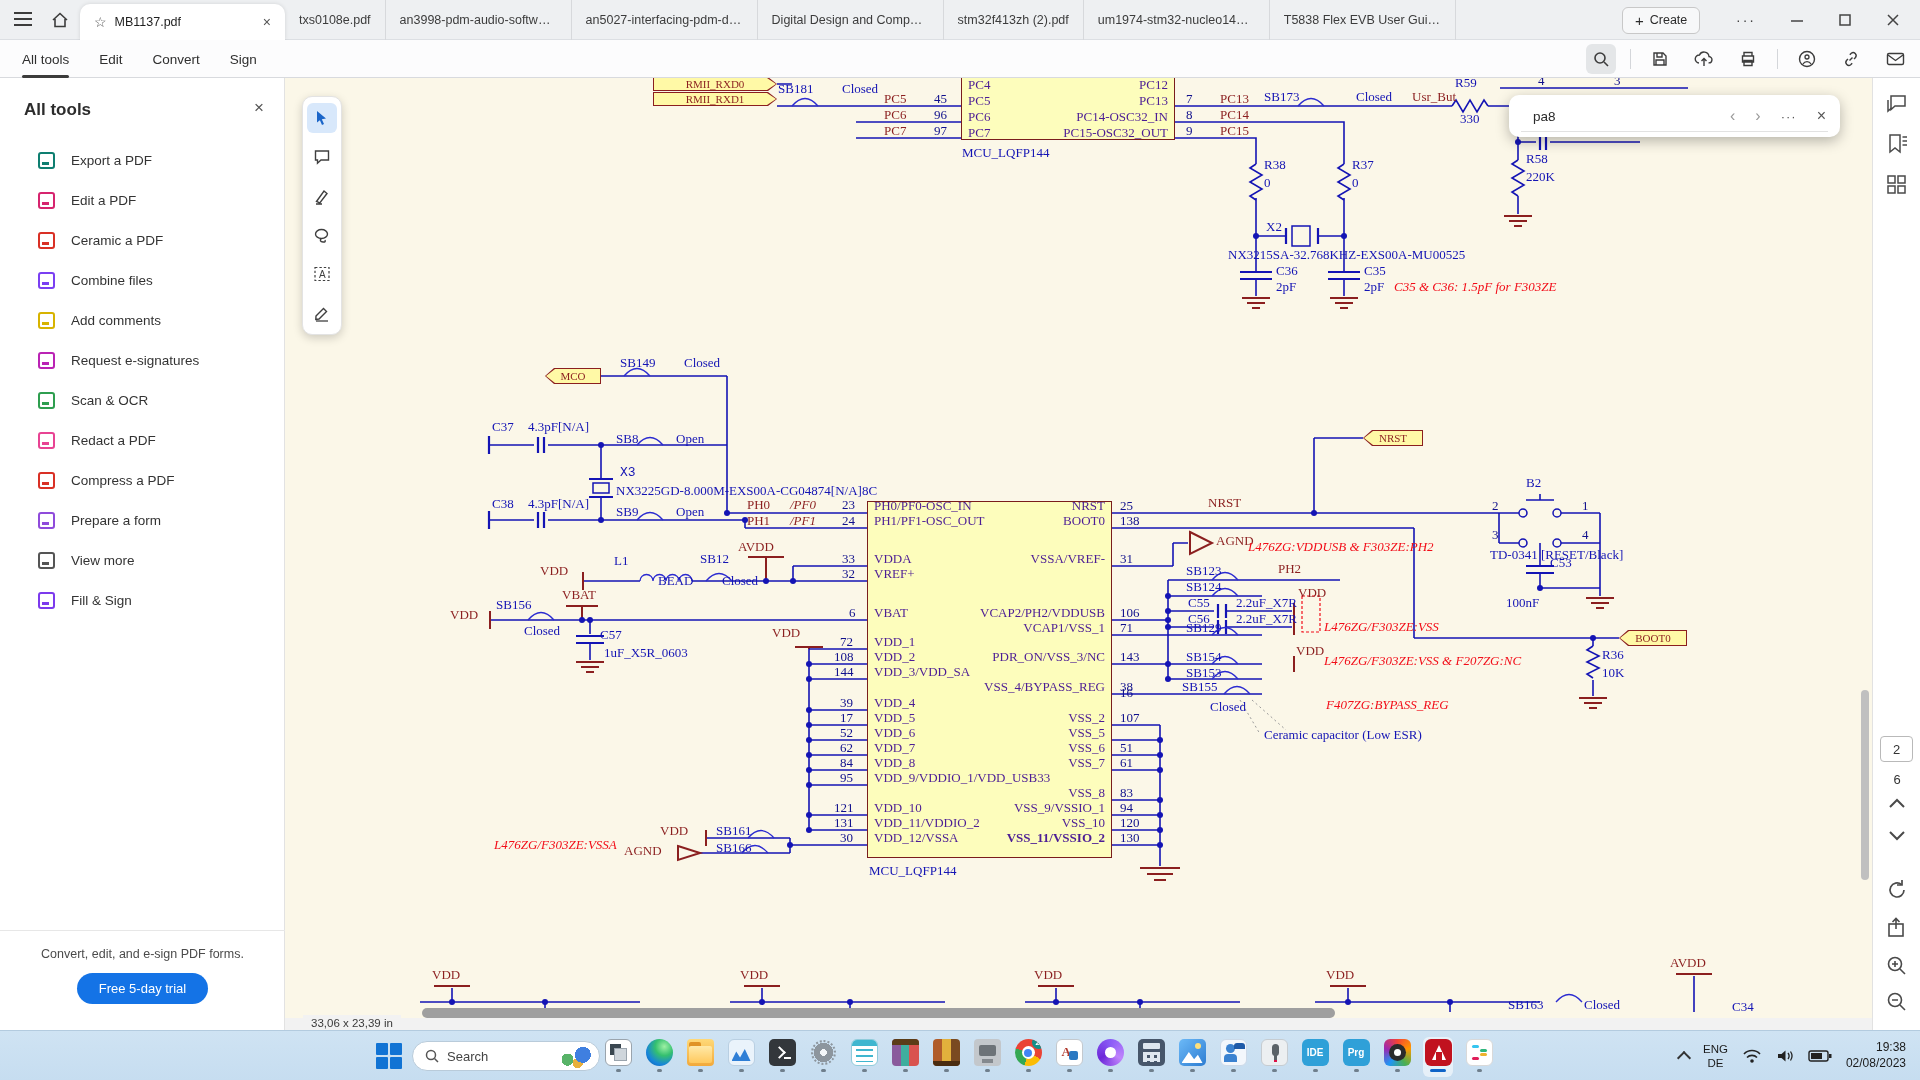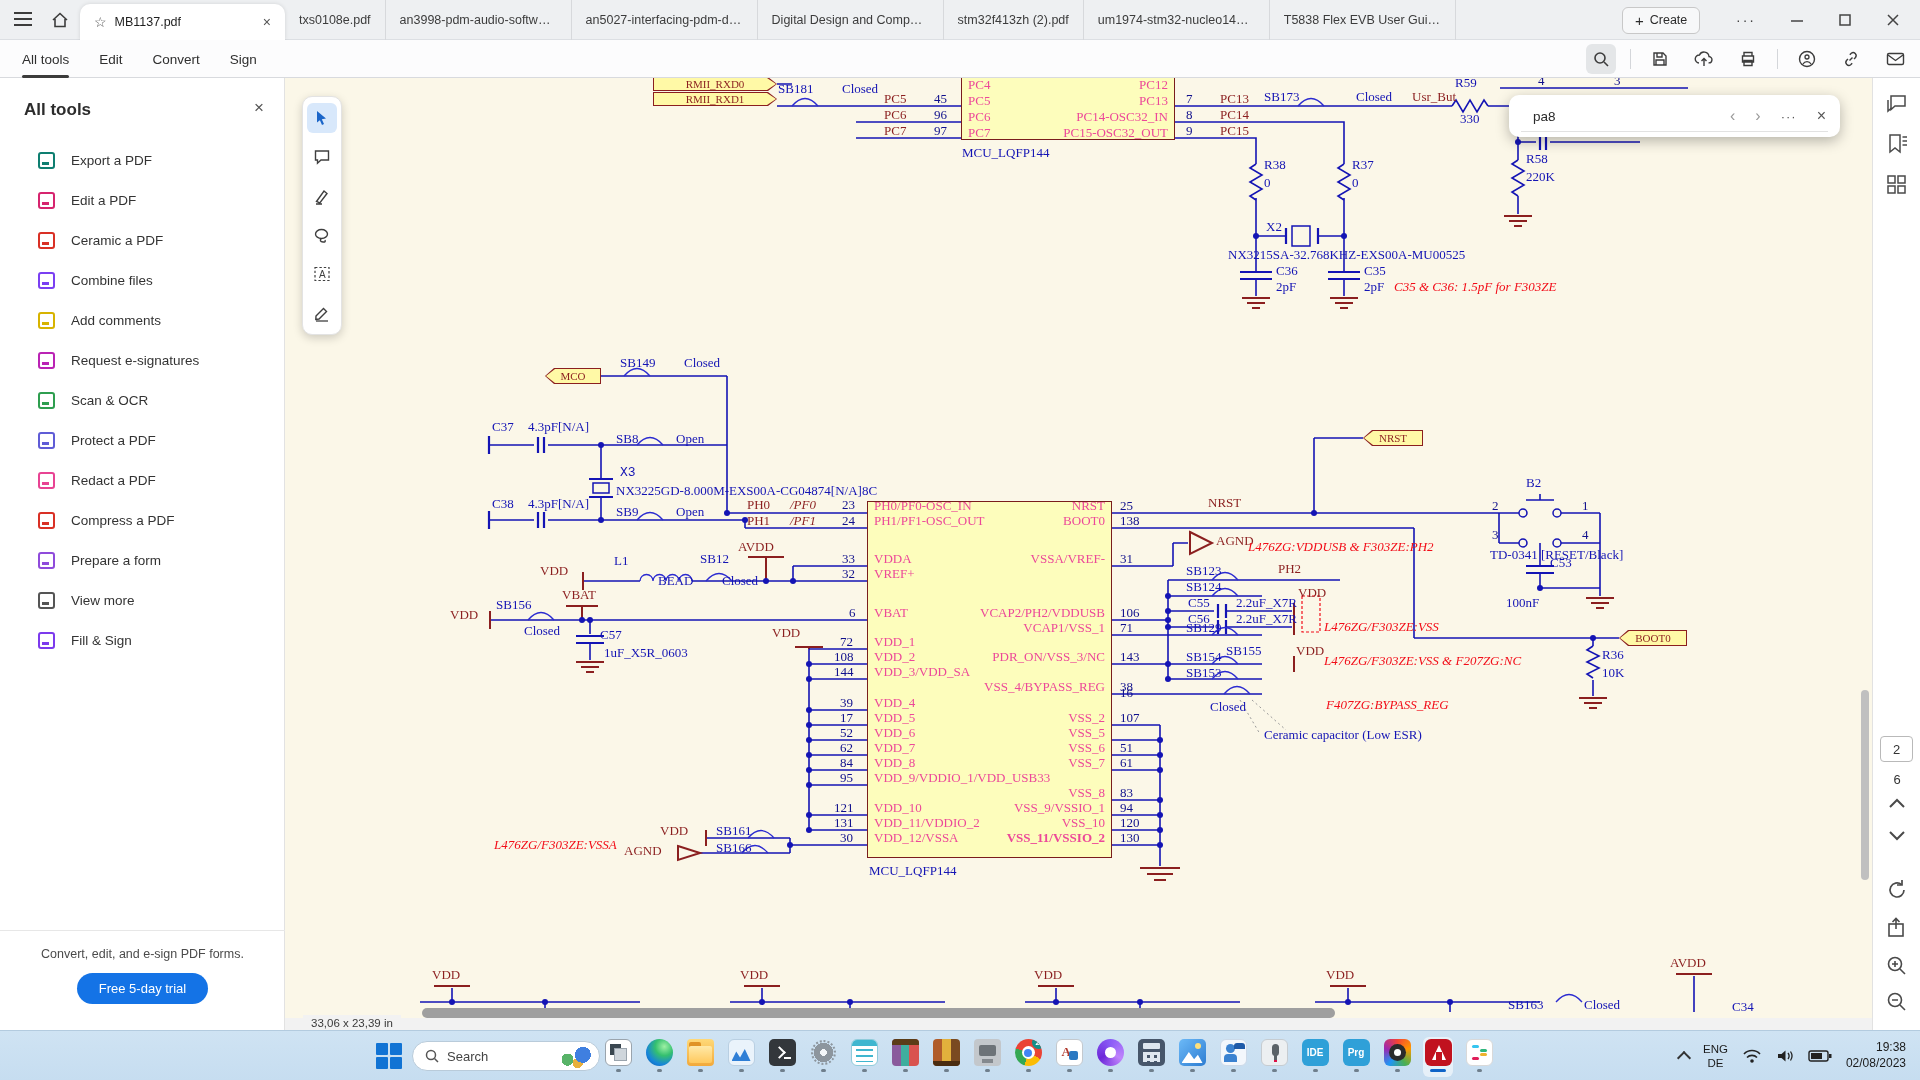--- a/index.html
+++ b/index.html
@@ -7,21 +7,21 @@
 
   
   #doc{position:absolute;left:0;top:0;width:1920px;height:1080px}
   #page{position:absolute;left:285px;top:78px;width:1587px;height:940px;background:#fbf7e8}
   #schsvg{position:absolute;left:0;top:0}
   .lbl{position:absolute;font:13px "Liberation Serif",serif;white-space:pre;line-height:1.05}
   .c-b{color:#1414b4}
   .c-n{color:#10108c}
   .c-m{color:#8b1f1f}
   .c-mi{color:#8b1f1f;font-style:italic}
-  .c-k{color:#ec4899}
+  .c-k{color:#4c1d95}
   .c-r{color:#f20d18;font-style:italic}
   .pr{text-align:right}
   .w{stroke:#1414b4;stroke-width:1.6;fill:none}
   .w2{stroke:#1414b4;stroke-width:2.2;fill:none}
   .p{stroke:#8b1f1f;stroke-width:2;fill:none}
   .gnd{stroke:#8b1f1f;stroke-width:1.8;fill:none}
   .a{stroke:#2a2ad0;stroke-width:1.3;fill:none}
   .dt{fill:#1414b4}
   .xr{stroke:#1414b4;stroke-width:1.5;fill:none}
   .dash{stroke:#9a9a9a;stroke-width:1;stroke-dasharray:2,3;fill:none}
@@ -414,21 +414,21 @@
       <span class="lbl c-b" style="left: 1236px; top: 596px;">2.2uF_X7R</span>
       <span class="lbl c-b" style="left: 1188px; top: 612px;">C56</span>
       <span class="lbl c-b" style="left: 1236px; top: 612px;">2.2uF_X7R</span>
       <span class="lbl c-m" style="left: 1298px; top: 586px;">VDD</span>
       <span class="lbl c-b" style="left: 1186px; top: 621px;">SB129</span>
       <span class="lbl c-r" style="left: 1324px; top: 620px;">L476ZG/F303ZE:VSS</span>
       <span class="lbl c-b" style="left: 1186px; top: 650px;">SB154</span>
       <span class="lbl c-m" style="left: 1296px; top: 644px;">VDD</span>
       <span class="lbl c-b" style="left: 1186px; top: 666px;">SB153</span>
       <span class="lbl c-r" style="left: 1324px; top: 654px;">L476ZG/F303ZE:VSS &amp; F207ZG:NC</span>
-      <span class="lbl c-b" style="left: 1182px; top: 644px; margin-left: 44px;">SB155</span>
+      <span class="lbl c-b" style="left: 1182px; top: 680px;">SB155</span>
       <span class="lbl c-b" style="left: 1210px; top: 700px;">Closed</span>
       <span class="lbl c-r" style="left: 1326px; top: 698px;">F407ZG:BYPASS_REG</span>
       <span class="lbl c-b" style="left: 1264px; top: 728px;">Ceramic capacitor (Low ESR)</span>
       <span class="lbl c-b" style="left: 1526px; top: 476px;">B2</span>
       <span class="lbl c-n" style="left: 1492px; top: 499px;">2</span>
       <span class="lbl c-n" style="left: 1582px; top: 499px;">1</span>
       <span class="lbl c-n" style="left: 1492px; top: 528px;">3</span>
       <span class="lbl c-n" style="left: 1582px; top: 528px;">4</span>
       <span class="lbl c-b" style="left: 1490px; top: 548px;">TD-0341 [RESET/Black]</span>
       <span class="lbl c-b" style="left: 1550px; top: 556px;">C53</span>
@@ -643,24 +643,20 @@
         <span class="ticon" style="color: rgb(215, 179, 0);"></span>
         <span>Add comments</span>
       </div>
       <div class="tool-item">
         <span class="ticon" style="color: rgb(186, 35, 180);"></span>
         <span>Request e-signatures</span>
       </div>
       <div class="tool-item">
         <span class="ticon" style="color: rgb(46, 158, 79);"></span>
         <span>Scan &amp; OCR</span>
-      </div>
-      <div class="tool-item">
-        <span class="ticon" style="color: rgb(95, 92, 214);"></span>
-        <span>Protect a PDF</span>
       </div>
       <div class="tool-item">
         <span class="ticon" style="color: rgb(232, 67, 147);"></span>
         <span>Redact a PDF</span>
       </div>
       <div class="tool-item">
         <span class="ticon" style="color: rgb(217, 48, 37);"></span>
         <span>Compress a PDF</span>
       </div>
       <div class="tool-item">

